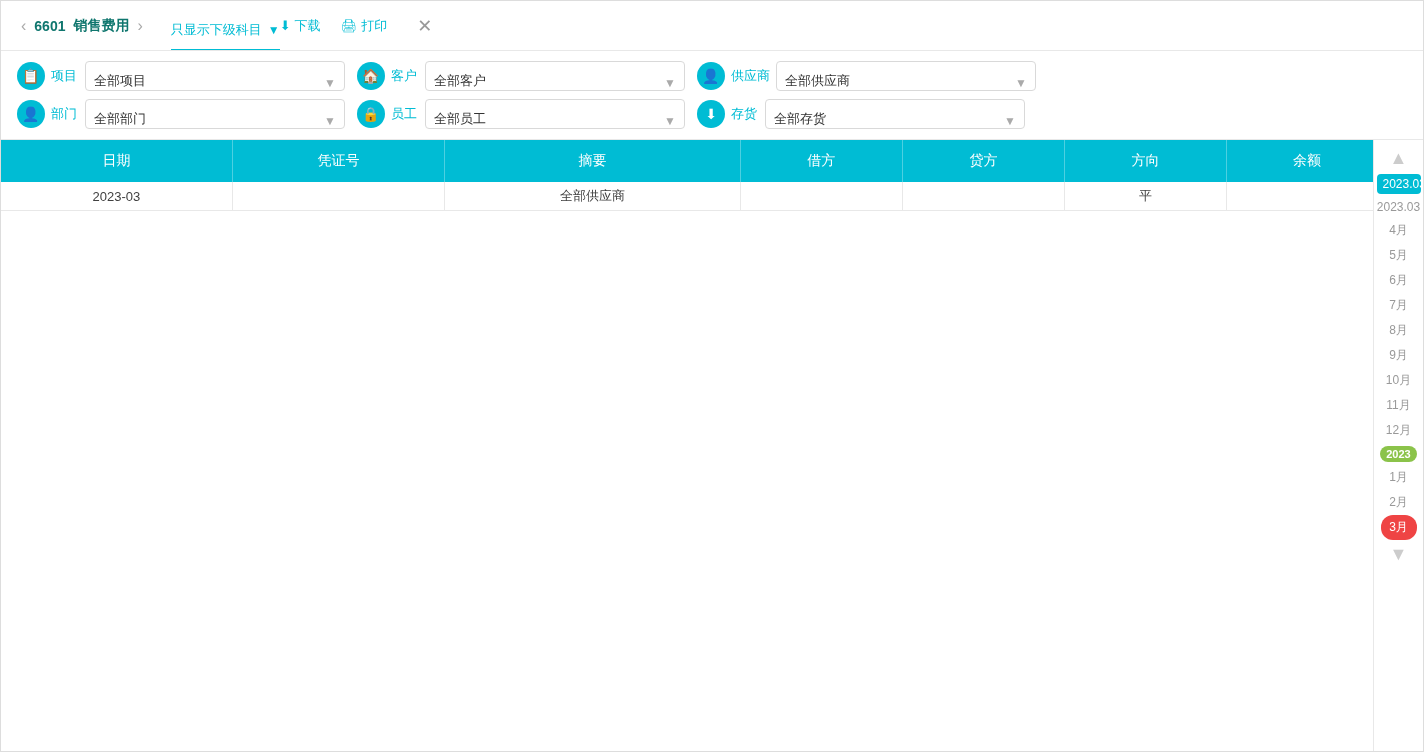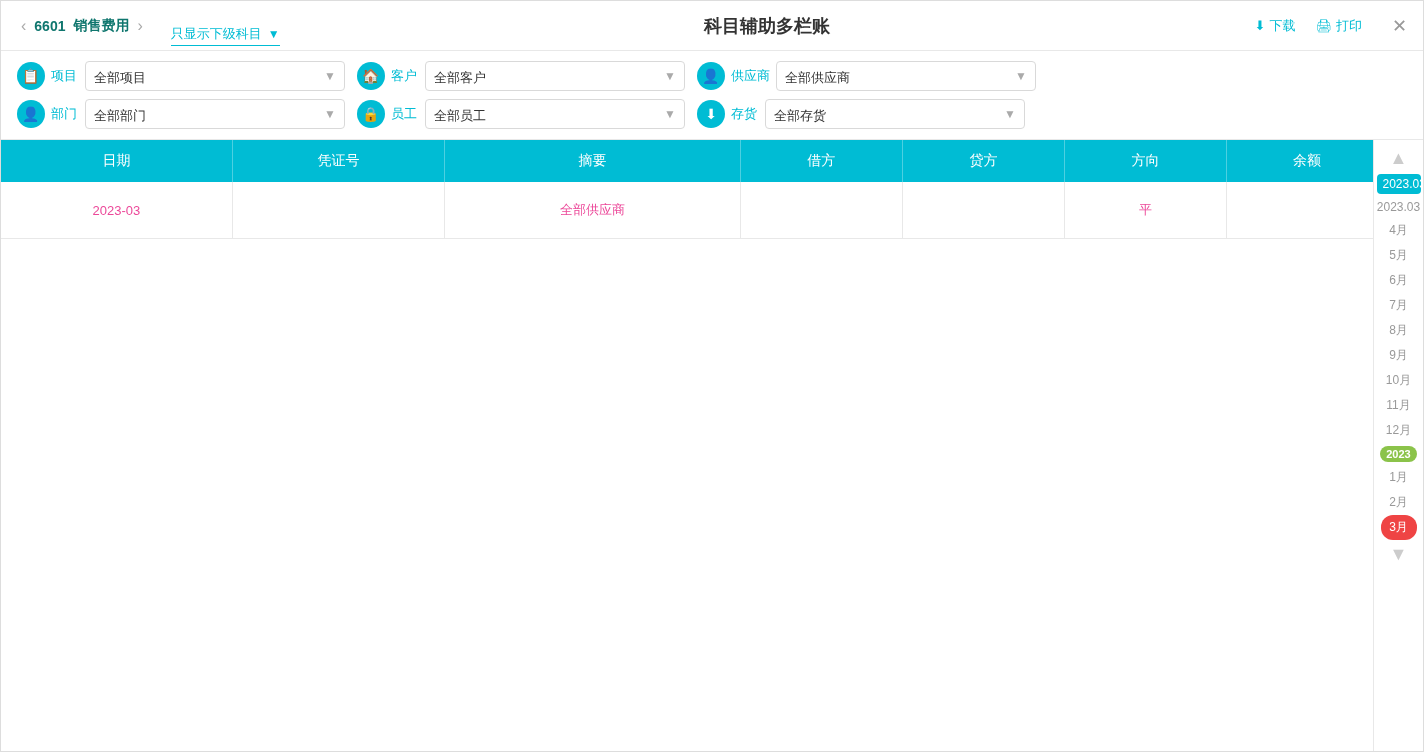--- a/index.html
+++ b/index.html
@@ -37,21 +37,21 @@
       margin: 0 4px;
     }
     .only-sub {
       display: flex;
       align-items: center;
       margin-left: 24px;
       color: #00bcd4;
       cursor: pointer;
       font-size: 13px;
       border-bottom: 1px solid #00bcd4;
-      padding-bottom: 2px;
+      padding-bottom: 10px;
       margin-top: 20px;
     }
     .only-sub .arrow { margin-left: 6px; font-size: 12px; }
     .page-title {
       flex: 1;
       text-align: center;
       font-size: 18px;
       font-weight: bold;
       color: #333;
     }
@@ -108,27 +108,27 @@
     .filter-label {
       color: #00bcd4;
       font-size: 13px;
       min-width: 28px;
     }
     .filter-select {
       width: 260px;
       height: 30px;
       border: 1px solid #d9d9d9;
       border-radius: 4px;
-      padding: 7px 8px;
+      padding: 0 8px;
       font-size: 13px;
       color: #333;
       background: #fff;
       cursor: pointer;
       display: flex;
-      align-items: flex-start;
+      align-items: flex-end;
       justify-content: space-between;
     }
     .filter-select .select-arrow { color: #aaa; font-size: 12px; }
 
     
     .table-container {
       flex: 1;
       overflow: auto;
       margin-right: 36px;
     }
@@ -150,23 +150,23 @@
       font-weight: normal;
       font-size: 14px;
       text-align: center;
       border-right: 1px solid rgba(255,255,255,0.3);
     }
     thead th:last-child { border-right: none; }
     tbody tr {
       border-bottom: 1px solid #e8e8e8;
     }
     tbody td {
-      padding: 19px 8px;
-      text-align: center;
-      color: #ec4899;
+      padding: 5px 8px;
+      text-align: center;
+      color: #404040;
       font-size: 13px;
       border-right: 1px solid #e8e8e8;
     }
     tbody td:last-child { border-right: none; }
 
     
     .side-timeline {
       width: 50px;
       background: #fff;
       border-left: 1px solid #e8e8e8;
@@ -228,21 +228,20 @@
 
   <div class="top-bar">
     <span class="nav-arrow">‹</span>
     <span class="account-code">6601</span>
     <span class="account-code">销售费用</span>
     <span class="nav-arrow">›</span>
     <div class="only-sub">
       <span>只显示下级科目</span>
       <span class="arrow">▼</span>
     </div>
-    <div class="page-title">科目辅助多栏账</div>
     <div class="toolbar-right">
       <div class="toolbar-btn">
         <span>⬇</span>
         <span>下载</span>
       </div>
       <div class="toolbar-btn">
         <span>🖨</span>
         <span>打印</span>
       </div>
       <span class="close-btn">✕</span>

